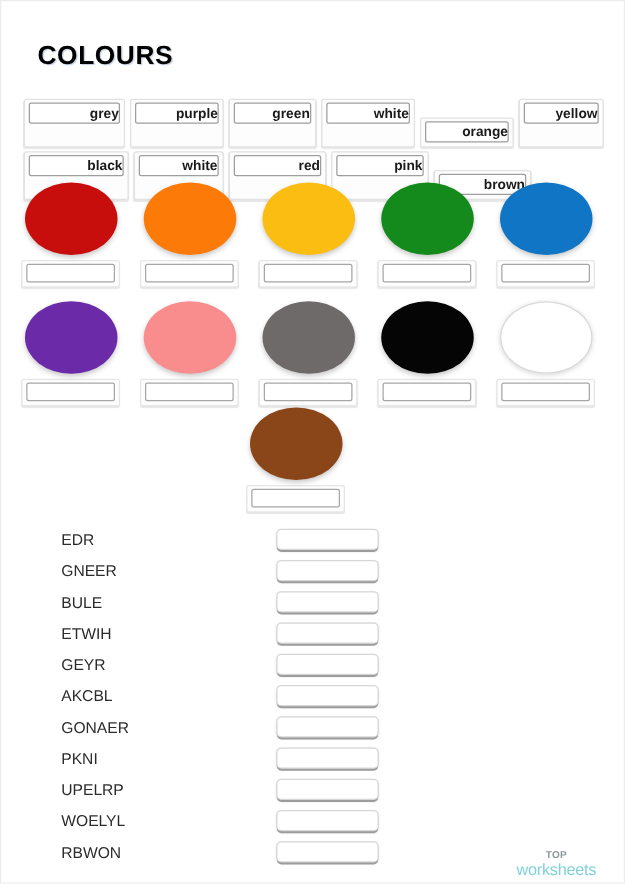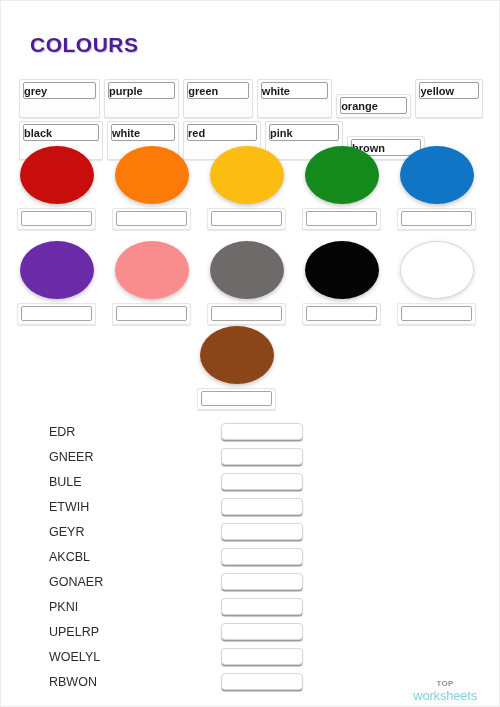--- a/index.html
+++ b/index.html
@@ -25,21 +25,21 @@
   }
 
   
   .title {
     position: absolute;
     left: 29px;
     top: 32px;
     font-size: 21px;
     font-weight: bold;
     letter-spacing: 0.5px;
-    color: #4c1d95;
+    color: #000000;
     text-shadow: 1px 1px 1px rgba(140,160,190,0.55);
     font-family: "Liberation Sans", sans-serif;
   }
 
   
   .wordbank {
     position: absolute;
     left: 18px;
     top: 78px;
     width: 464px;
@@ -56,21 +56,21 @@
     padding: 2px 3px 3px 3px;
     box-shadow: 0 1px 1px rgba(0,0,0,0.10);
     box-sizing: border-box;
   }
   .wb-cell {
     background: #ffffff;
     border: 1px solid #9e9e9e;
     border-radius: 2px;
     height: 17px;
     line-height: 17px;
-    text-align: left;
+    text-align: right;
     font-size: 11px;
     font-weight: bold;
     color: #1a1a1a;
     box-sizing: border-box;
   }
   .w0 { width: 84px; }
   .w1 { width: 72px; }
   .w2 { width: 78px; }
   .w3 { width: 78px; }
   .w4 { width: 78px; margin-top: 15px; }

